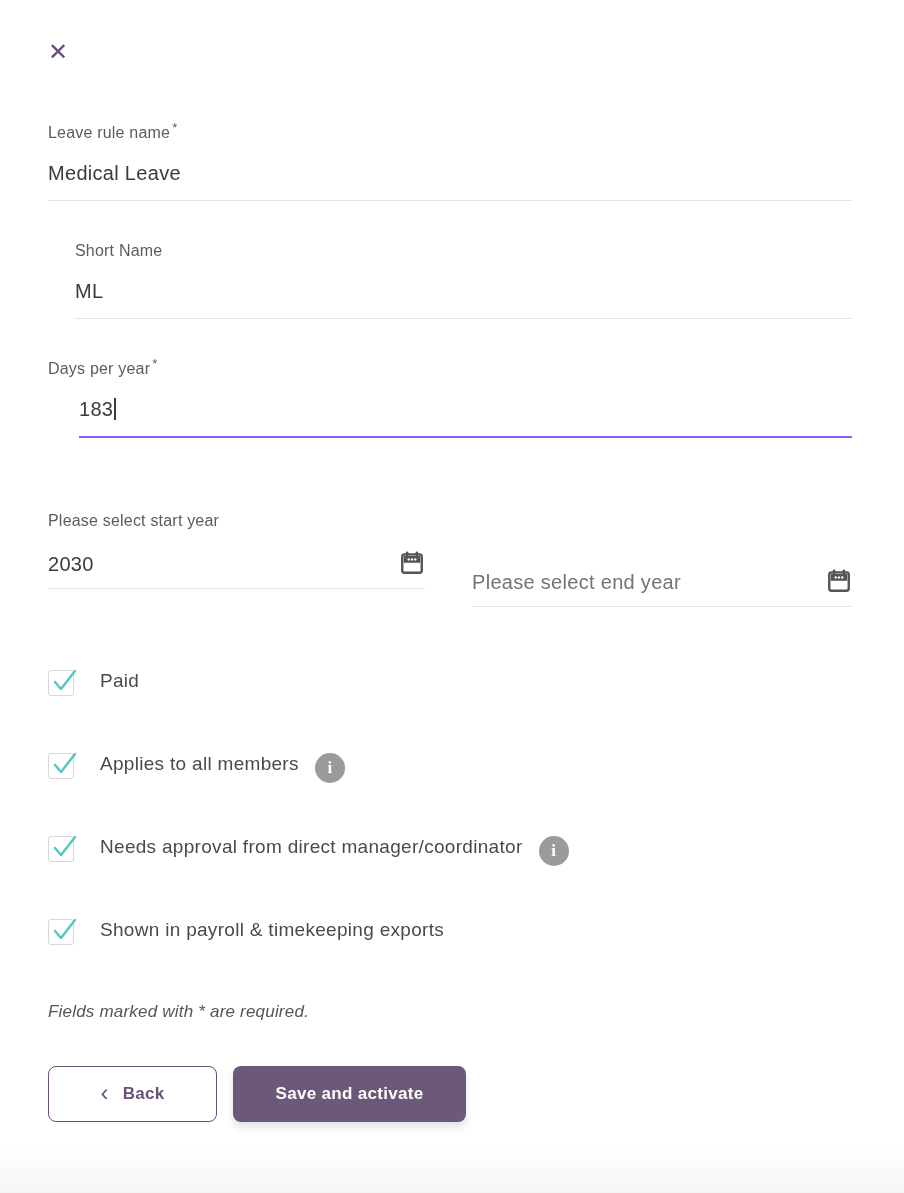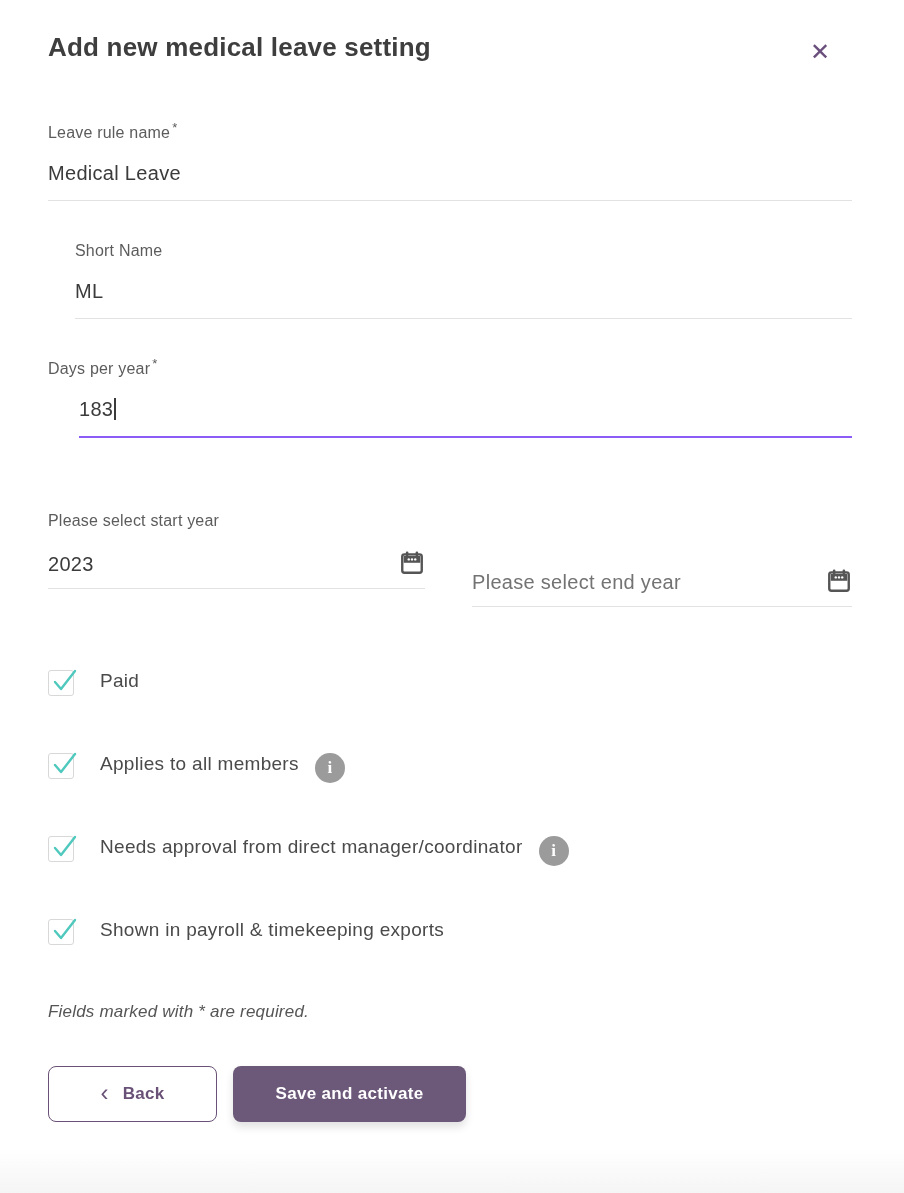--- a/index.html
+++ b/index.html
@@ -97,21 +97,20 @@
     position: absolute; left: 0; right: 0; bottom: 0; height: 45px;
     background: linear-gradient(to bottom, #ffffff, #f5f5f5);
   }
 </style>
 </head>
 <body>
 
 <div class="modal">
 
   <div class="modal-header">
-    <h1 class="modal-title">Add new medical leave setting</h1>
     <button class="close-btn">✕</button>
   </div>
 
   <div class="field f-leave-rule">
     <div class="field-label"><span>Leave rule name</span><span class="req">*</span></div>
     <div class="field-value underline">Medical Leave</div>
   </div>
 
   <div class="field f-short-name">
     <div class="field-label">Short Name</div>
@@ -120,21 +119,21 @@
 
   <div class="field f-days">
     <div class="field-label"><span>Days per year</span><span class="req">*</span></div>
     <div class="field-value underline-focus"><span>183</span><span class="caret"></span></div>
   </div>
 
   <div class="year-row">
     <div class="year-col start">
       <div class="field-label">Please select start year</div>
       <div class="year-input-line underline">
-        <span class="year-value">2023</span>
+        <span class="year-value">2030</span>
         <span class="cal-icon">
           <svg width="26" height="26" viewBox="0 0 24 24">
             <rect x="3" y="4" width="18" height="17" rx="2" fill="none" stroke="#555" stroke-width="2.2"></rect>
             <rect x="4.4" y="5.4" width="15.2" height="6.4" fill="#555"></rect>
             <circle cx="9" cy="8.7" r="1.1" fill="#fff"></circle>
               <circle cx="12" cy="8.7" r="1.1" fill="#fff"></circle>
               <circle cx="15" cy="8.7" r="1.1" fill="#fff"></circle>
             <rect x="6.3" y="1.4" width="2.4" height="4.2" rx="1.1" fill="#555"></rect>
             <rect x="15.3" y="1.4" width="2.4" height="4.2" rx="1.1" fill="#555"></rect>
           </svg>

